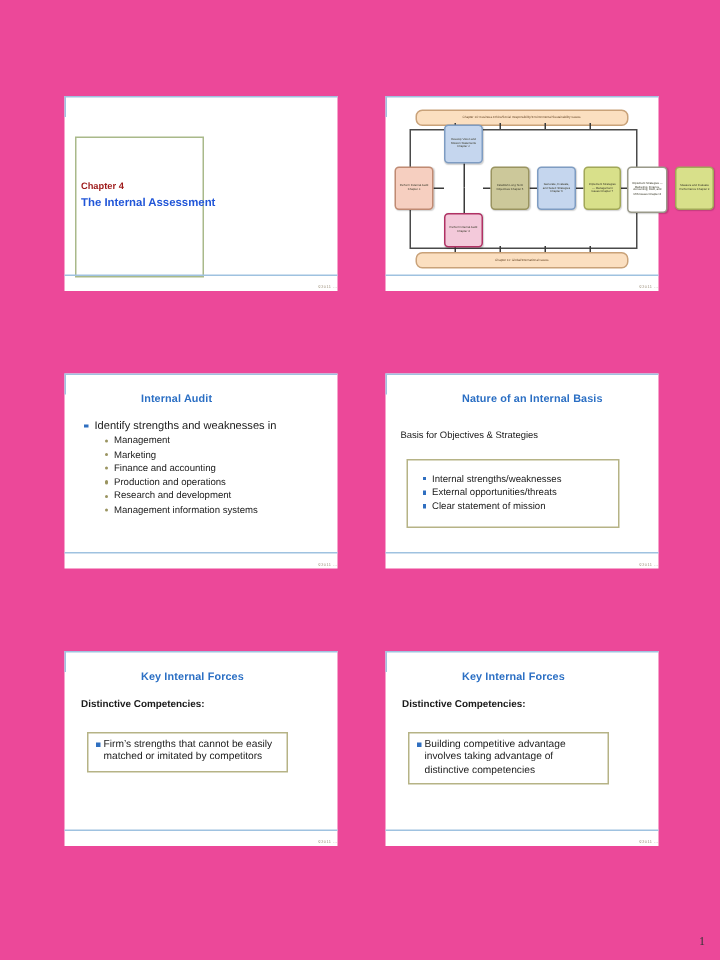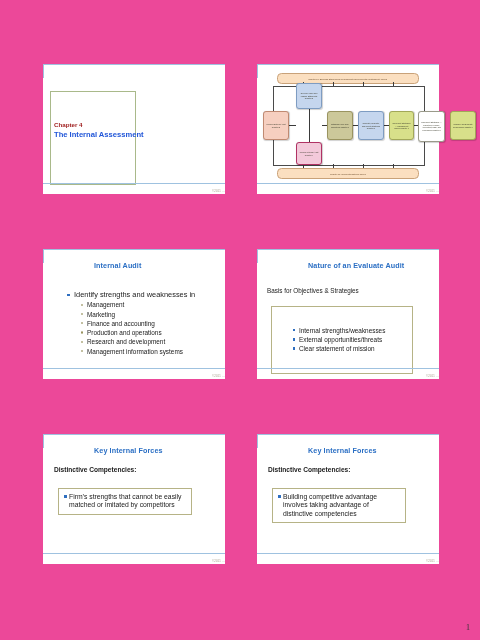--- a/index.html
+++ b/index.html
@@ -106,21 +106,21 @@
   .arr.v{width:.7px;}
   .tick{position:absolute;width:.7px;height:4px;background:#3a3a3a;}
 
   
   .contentbox{
     position:absolute;
     border:1px solid #b6b386;
     background:#ffffff;
     box-sizing:border-box;
   }
-  ul.lvl1{list-style:none;margin:16px;padding:0;}
+  ul.lvl1{list-style:none;margin:5px;padding:0;}
   ul.lvl1>li{
     position:relative;padding-left:8px;margin-bottom:1px;
     font-size:7.4px;color:#1a1a1a;line-height:1.18;
   }
   ul.lvl1>li:before{
     content:"";position:absolute;left:1px;top:2.6px;
     width:2.6px;height:2.6px;background:#2f6fc0;
   }
   ul.lvl2{list-style:none;margin:0 0 0 6px;padding:0;}
   ul.lvl2>li{
@@ -263,21 +263,21 @@
       </ul>
     </div>
 
     <div class="botline"></div>
     <div class="slideno">©2011 ...</div>
   </div>
 
   <div class="slide" id="slide4" style="left:257px;top:249px;">
     <div class="topline"></div>
     <div class="leftline"></div>
-    <div class="stitle">Nature of an Evaluate Audit</div>
+    <div class="stitle">Nature of an Internal Basis</div>
 
     <div class="lead">Basis for Objectives &amp; Strategies</div>
 
     <div class="contentbox">
       <ul class="lvl1">
         <li>Internal strengths/weaknesses</li>
         <li>External opportunities/threats</li>
         <li>Clear statement of mission</li>
       </ul>
     </div>

